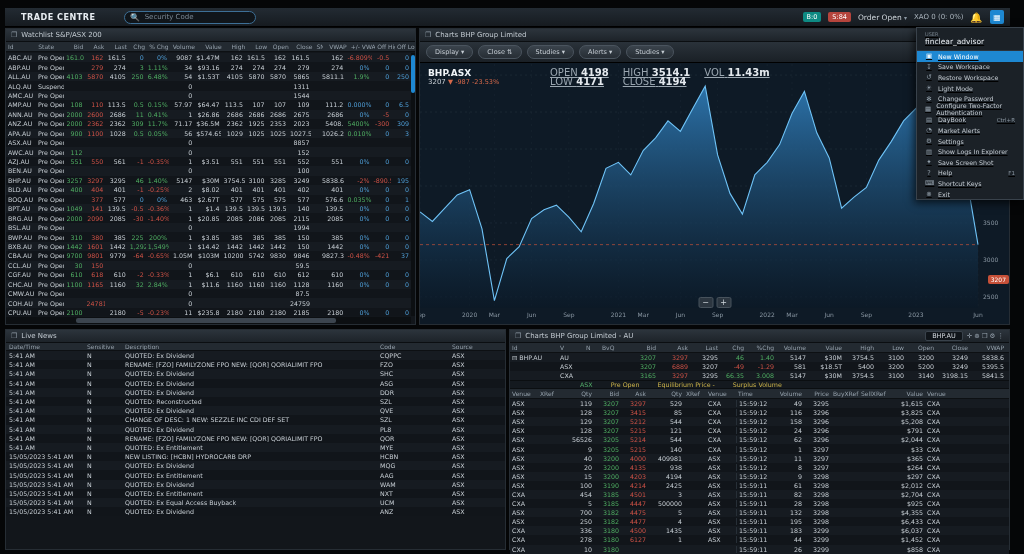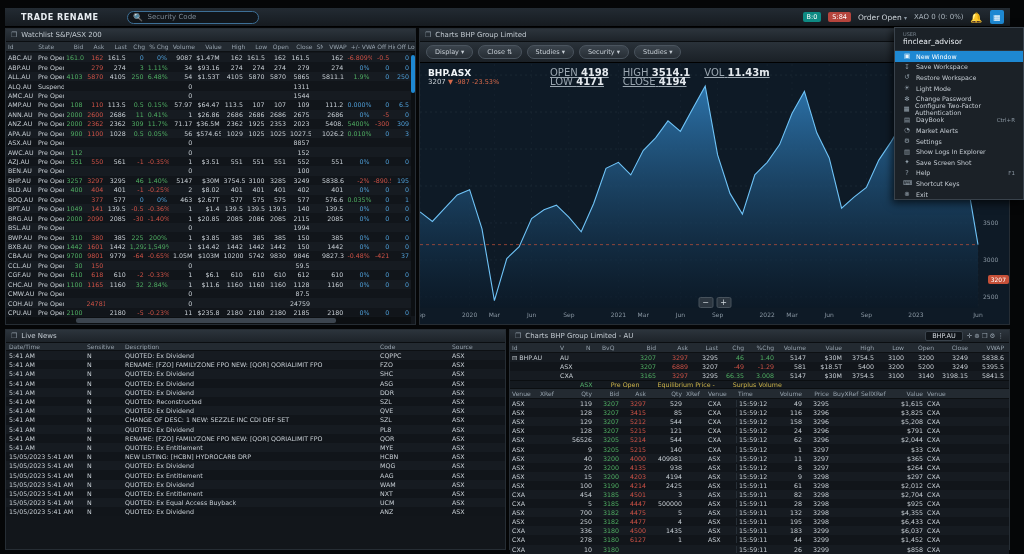--- a/index.html
+++ b/index.html
@@ -70,22 +70,22 @@
   .cstats .grp { font-size:10px; color:#9aa6b0; line-height:9px;text-decoration:underline; }
   .cstats b { color:#e4e9ee; font-weight:bold; }
   .zoomctl { position:absolute; left:50%; bottom:16px; transform:translateX(-50%);
     display:flex; gap:3px; z-index:6; }
   .zbtn { width:15px; height:11px; background:#2c3640; border:1px solid #47525c;
     border-radius:2px; color:#cfd6dc; font-size:8px; line-height:9px; text-align:center; }
   .pricetag { position:absolute; right:0; z-index:6; background:#c65038; color:#fff;
     font-size:6px; padding:1px 3px; border-radius:2px; }
 
   
-  .usermenu { position:absolute; right:0; top:27px; width:130px; background:#1b2127;
-    border:1px solid #39424b; z-index:50; box-shadow:-2px 3px 8px rgba(0,0,0,.7); }
+  .usermenu { position:absolute; right:0; top:27px; width:108px; background:#1b2127;
+    border:1px solid #39424b; z-index:50; box-shadow:-2px 3px 8px rgba(0,0,0,.7);text-decoration:underline; }
   .um-head { padding:3px 8px 4px; border-bottom:1px solid #2c343c; }
   .um-user-label { font-size:5px; color:#76828d; text-transform:uppercase; }
   .um-username { font-size:7.5px; color:#e8edf2; }
   .um-item { display:flex; align-items:center; gap:5px; height:10.6px; padding:0 8px;
     font-size:6.3px; color:#c6cdd4; }
   .um-item .mi { width:8px; font-size:6.5px; color:#93a0ab; text-align:center; }
   .um-item.hl { background:#1e88d2; color:#fff; }
   .um-item.hl .mi { color:#eaf4fb; }
   .um-short { margin-left:auto; color:#8b97a2; font-size:5.5px; }
 
@@ -107,21 +107,21 @@
   .st-green { color:#53b16a; } .st-yellow { color:#cdb44a; }
   #depth-grid .trow { height:9.1px; }
   .tsep { border-left:1px solid #272f37; }
 </style>
 </head>
 <body>
 
 <div class="app">
 
   <div class="topbar">
-    <div class="logo">TRADE RENAME</div>
+    <div class="logo">TRADE CENTRE</div>
     <div class="searchbox">
       <span class="mag">🔍</span>
       <span>Security Code</span>
     </div>
     <div class="tb-right">
       <span class="pill buy">B:0</span>
       <span class="pill sell">S:84</span>
       <span class="orderentry">
         <span>Order Open</span> <span class="car">▾</span>
       </span>
@@ -728,21 +728,21 @@
 
   <div class="panel" id="chartpanel">
     <div class="phead">
       <span class="wicon">❐</span>
       <span>Charts BHP Group Limited</span>
     </div>
     <div class="ctoolbar" id="chart-toolbar">
         <div class="cbtn">Display ▾</div>
         <div class="cbtn">Close ⇅</div>
         <div class="cbtn">Studies ▾</div>
-        <div class="cbtn">Security ▾</div>
+        <div class="cbtn">Alerts ▾</div>
         <div class="cbtn">Studies ▾</div>
       </div>
     <div class="chart-area">
       <div class="cinfo">
         <div class="sym">BHP.ASX</div>
         <div class="lastline">
           <span>3207</span>
           <span class="chgneg">▼ -987  -23.53%</span>
         </div>
       </div>

